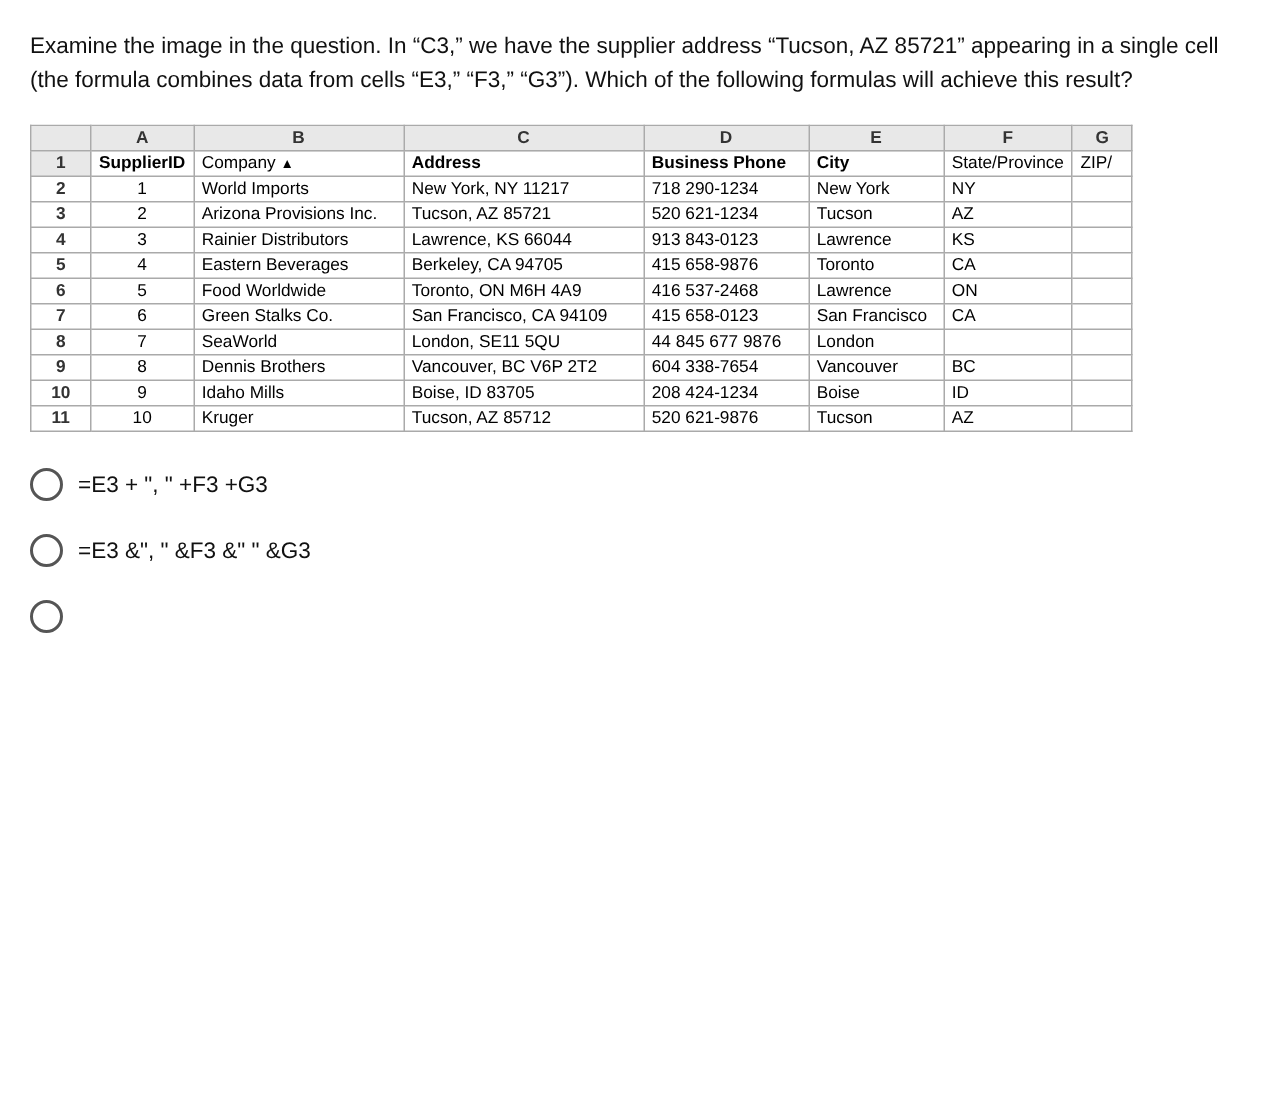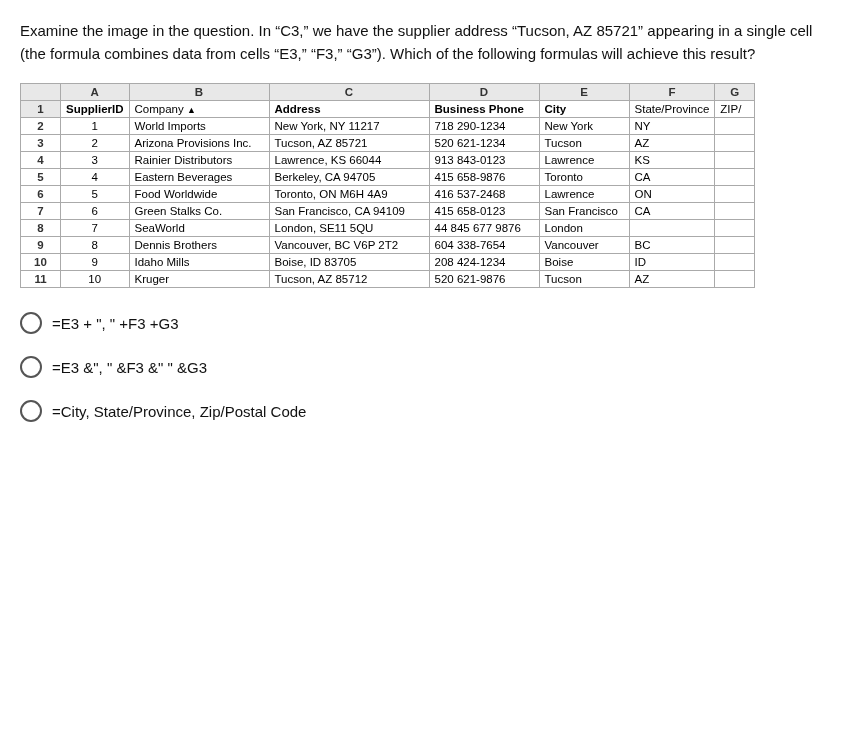--- a/index.html
+++ b/index.html
@@ -220,16 +220,15 @@
       <div class="option-row">
     <span class="radio-circle"></span>
     <span class="option-label">=E3 + ", " +F3 +G3</span>
   </div>
       <div class="option-row">
     <span class="radio-circle"></span>
     <span class="option-label">=E3 &amp;", " &amp;F3 &amp;" " &amp;G3</span>
   </div>
       <div class="option-row">
     <span class="radio-circle"></span>
-    <span class="option-label">=City, State/Province, Zip/Postal Code</span>
   </div>
     </div>
 </div>
 
 </body></html>

